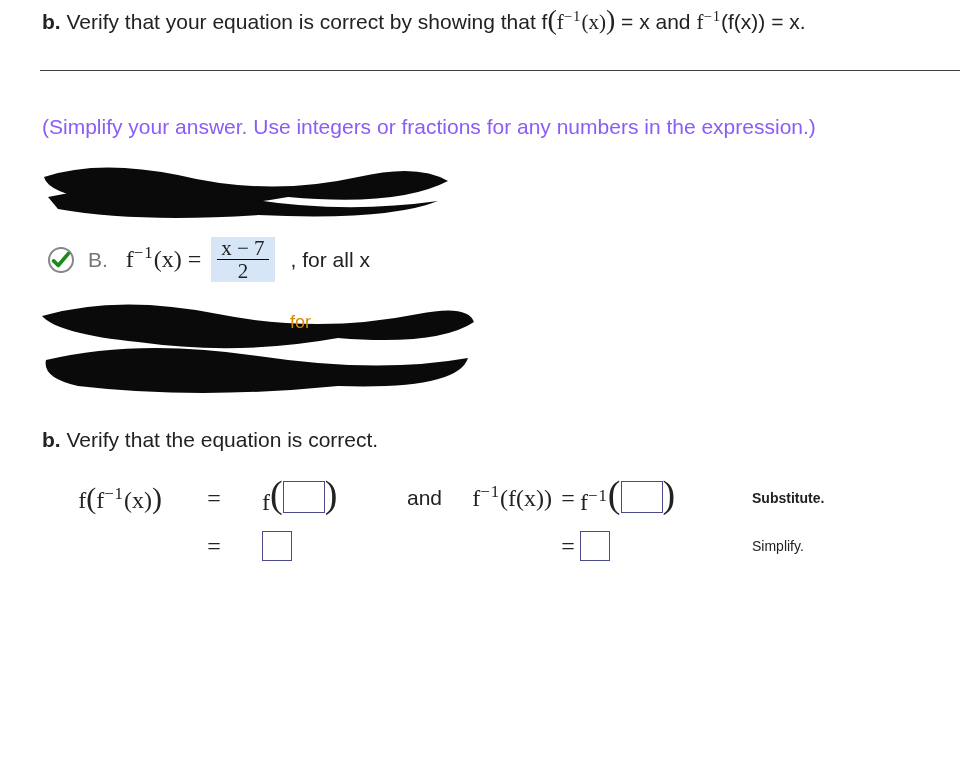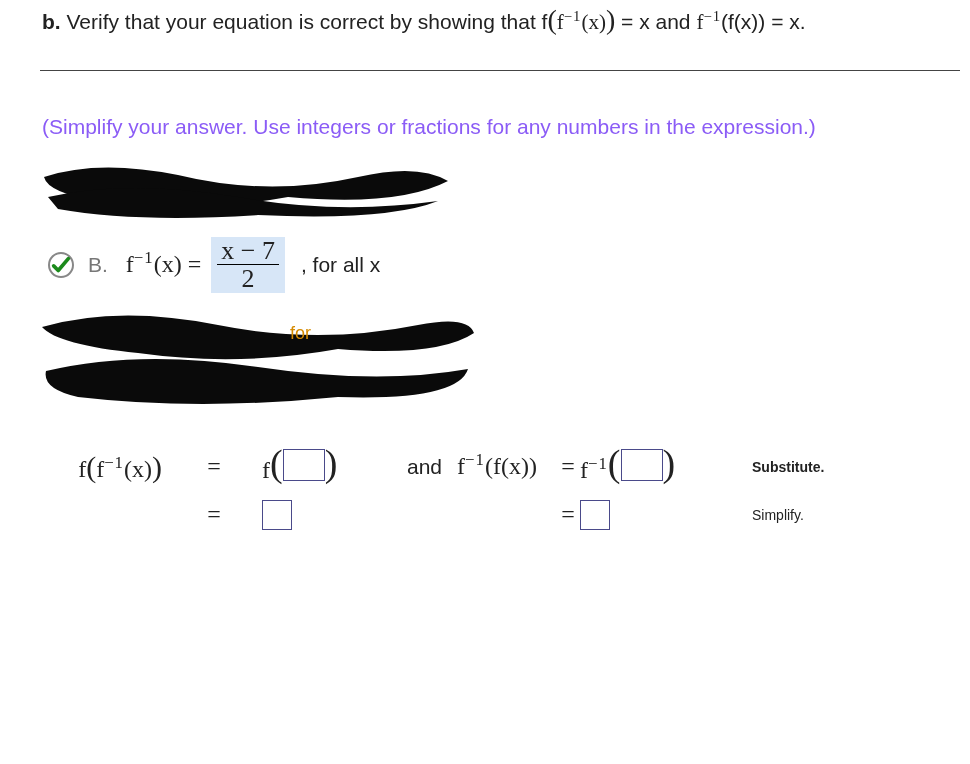--- a/index.html
+++ b/index.html
@@ -56,21 +56,21 @@
   .fn { font-family: 'Times New Roman', serif; }
   .frac {
     display: inline-flex;
     flex-direction: column;
     align-items: center;
     vertical-align: middle;
     background: #d7e6f7;
     padding: 0 6px;
     line-height: 1.05;
     font-family: 'Times New Roman', serif;
-    font-size: 26px;
+    font-size: 21px;
   }
   .frac .num { border-bottom: 1.5px solid #000; padding: 0 4px; }
   .frac .den { padding: 0 4px; }
   .forall { margin-left: 6px; }
   .partb-title { margin-top: 18px; }
   .eq-grid {
     width: 900px;
     margin-top: 22px;
   }
   .eq-row {
@@ -78,21 +78,21 @@
     align-items: center;
     min-height: 48px;
   }
   .col-left  { width: 300px; display: flex; align-items: center; gap: 36px; }
   .col-and   { width: 100px; text-align: right; }
   .col-mid   { width: 310px; display: flex; align-items: center; }
   .col-step  { width: 180px; }
   .eq-lhs { width: 120px; text-align: right; padding-right: 4px; }
   .eq-eq  { width: 24px; text-align: center; }
   .eq-rhs { }
-  .eq-lhs2 { width: 110px; text-align: center; padding-right: 4px; }
+  .eq-lhs2 { width: 110px; text-align: right; padding-right: 4px; }
   .ansbox {
     display: inline-block;
     border: 1.5px solid #4a4a8a;
     background: #fff;
     vertical-align: middle;
   }
   .ansbox.wide { width: 40px; height: 30px; }
   .ansbox.small { width: 28px; height: 28px; }
   .parenbox {
     display: inline-flex; align-items: center;
@@ -137,20 +137,24 @@
     </span>
     <span class="forall">, for all x</span>
   </div>
 
   <svg class="scribble" width="440" height="120" viewBox="0 0 440 120" style="margin-top:4px;">
     <path d="M4 26 Q 80 4 180 24 Q 280 44 380 24 Q 430 14 436 32 Q 400 56 300 48 Q 200 66 100 52 Q 20 44 4 26 Z" fill="#0a0a0a"></path>
     <path d="M8 70 Q 100 48 220 66 Q 340 84 430 68 Q 420 100 300 96 Q 160 110 40 96 Q 4 88 8 70 Z" fill="#0a0a0a"></path>
     <text x="252" y="38" font-family="Arial" font-size="18" fill="#d58a00">for</text>
   </svg>
 
+  <p class="ptext partb-title">
+    <b>b.</b>
+    <span>Verify that the equation is correct.</span>
+  </p>
 
   <div class="eq-grid math">
 
     <div class="eq-row">
       <div class="col-left">
         <span class="eq-lhs">
           <span>f</span><span style="font-size:30px;">(</span><span>f</span><sup style="letter-spacing:1px;">−1</sup><span>(x)</span><span style="font-size:30px;">)</span>
         </span>
         <span class="eq-eq">=</span>
         <span class="eq-rhs">

